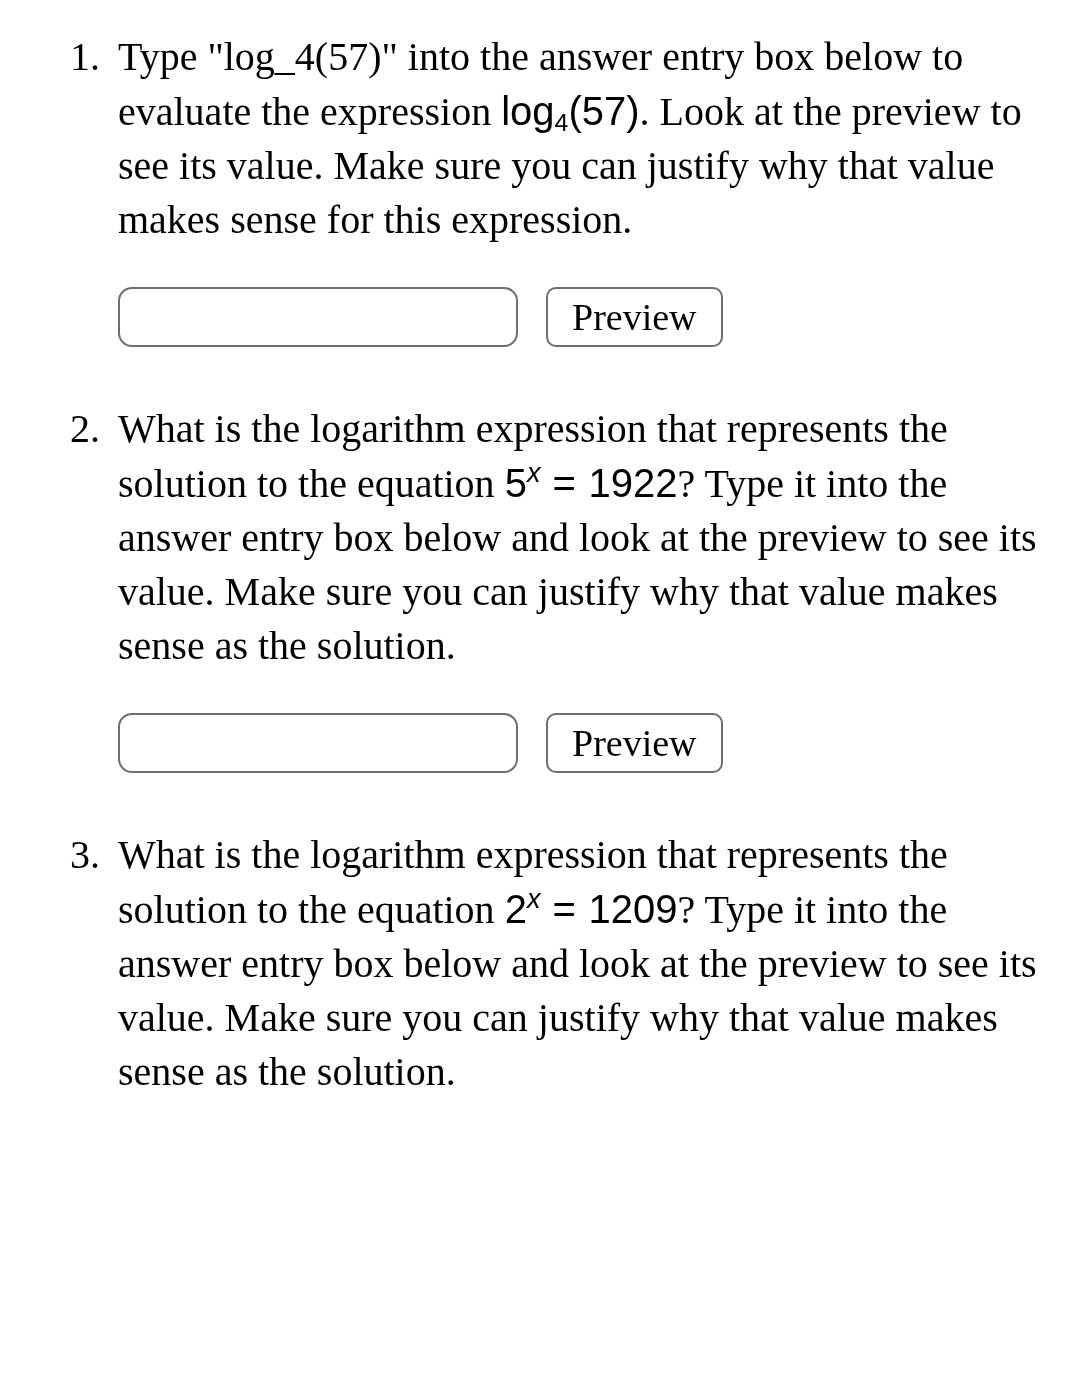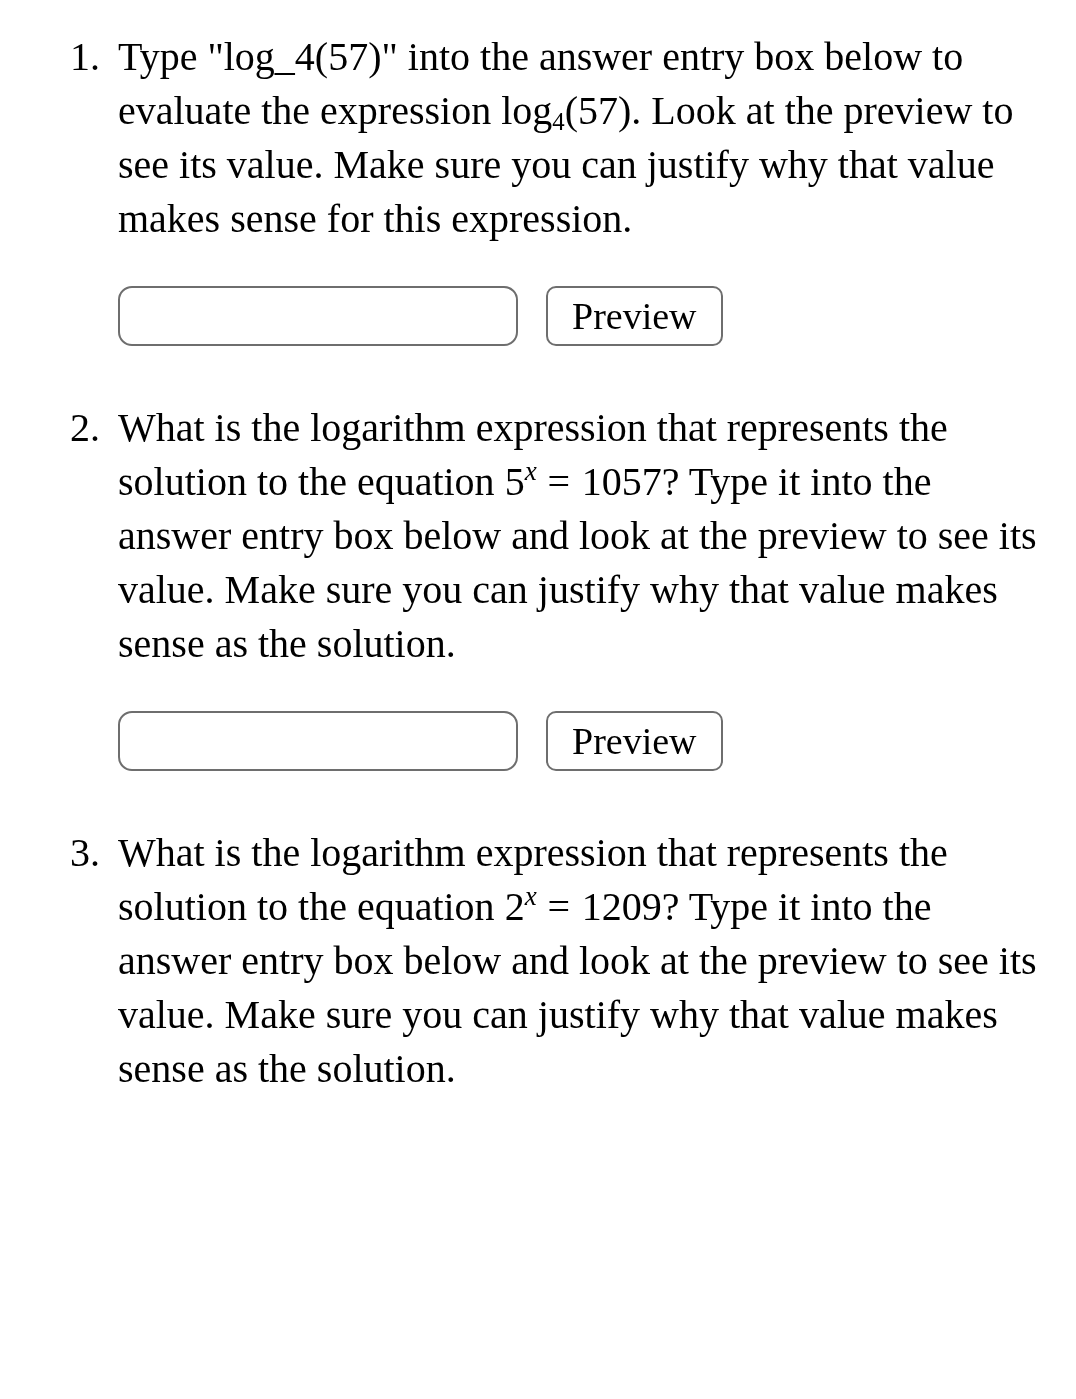--- a/index.html
+++ b/index.html
@@ -61,21 +61,21 @@
     border: 2px solid #6e6e6e;
     border-radius: 10px;
     background: #fff;
     font-family: inherit;
     font-size: 38px;
     cursor: pointer;
     display: inline-flex;
     align-items: center;
   }
   .math {
-    font-family: Liberation Serif, serif;
+    font-family: Liberation Sans, sans-serif;
   }
   .math sub { font-size: 0.62em; vertical-align: -0.25em; line-height: 0; }
   .math sup { font-size: 0.68em; vertical-align: 0.55em; line-height: 0; font-style: italic; }
   .eq-sign { letter-spacing: 0.02em; }
 </style>
 </head>
 <body>
 
 <div class="page">
   <ol class="questions">
@@ -88,21 +88,21 @@
         <div class="answer-row">
           <input class="ans-input" type="text" value="" style="">
           <button class="preview-btn">Preview</button>
         </div>
       </div>
     </li>
 
     <li>
       <div class="q-body">
         <div class="q-text">
-          <span>What is the logarithm expression that represents the solution to the equation </span><span class="math"><span>5</span><sup>x</sup><span class="eq-sign"> = </span><span>1057</span></span><span>? Type it into the answer entry box below and look at the preview to see its value. Make sure you can justify why that value makes sense as the solution.</span>
+          <span>What is the logarithm expression that represents the solution to the equation </span><span class="math"><span>5</span><sup>x</sup><span class="eq-sign"> = </span><span>1922</span></span><span>? Type it into the answer entry box below and look at the preview to see its value. Make sure you can justify why that value makes sense as the solution.</span>
         </div>
         <div class="answer-row">
           <input class="ans-input" type="text" value="" style="">
           <button class="preview-btn">Preview</button>
         </div>
       </div>
     </li>
 
     <li>
       <div class="q-body">

